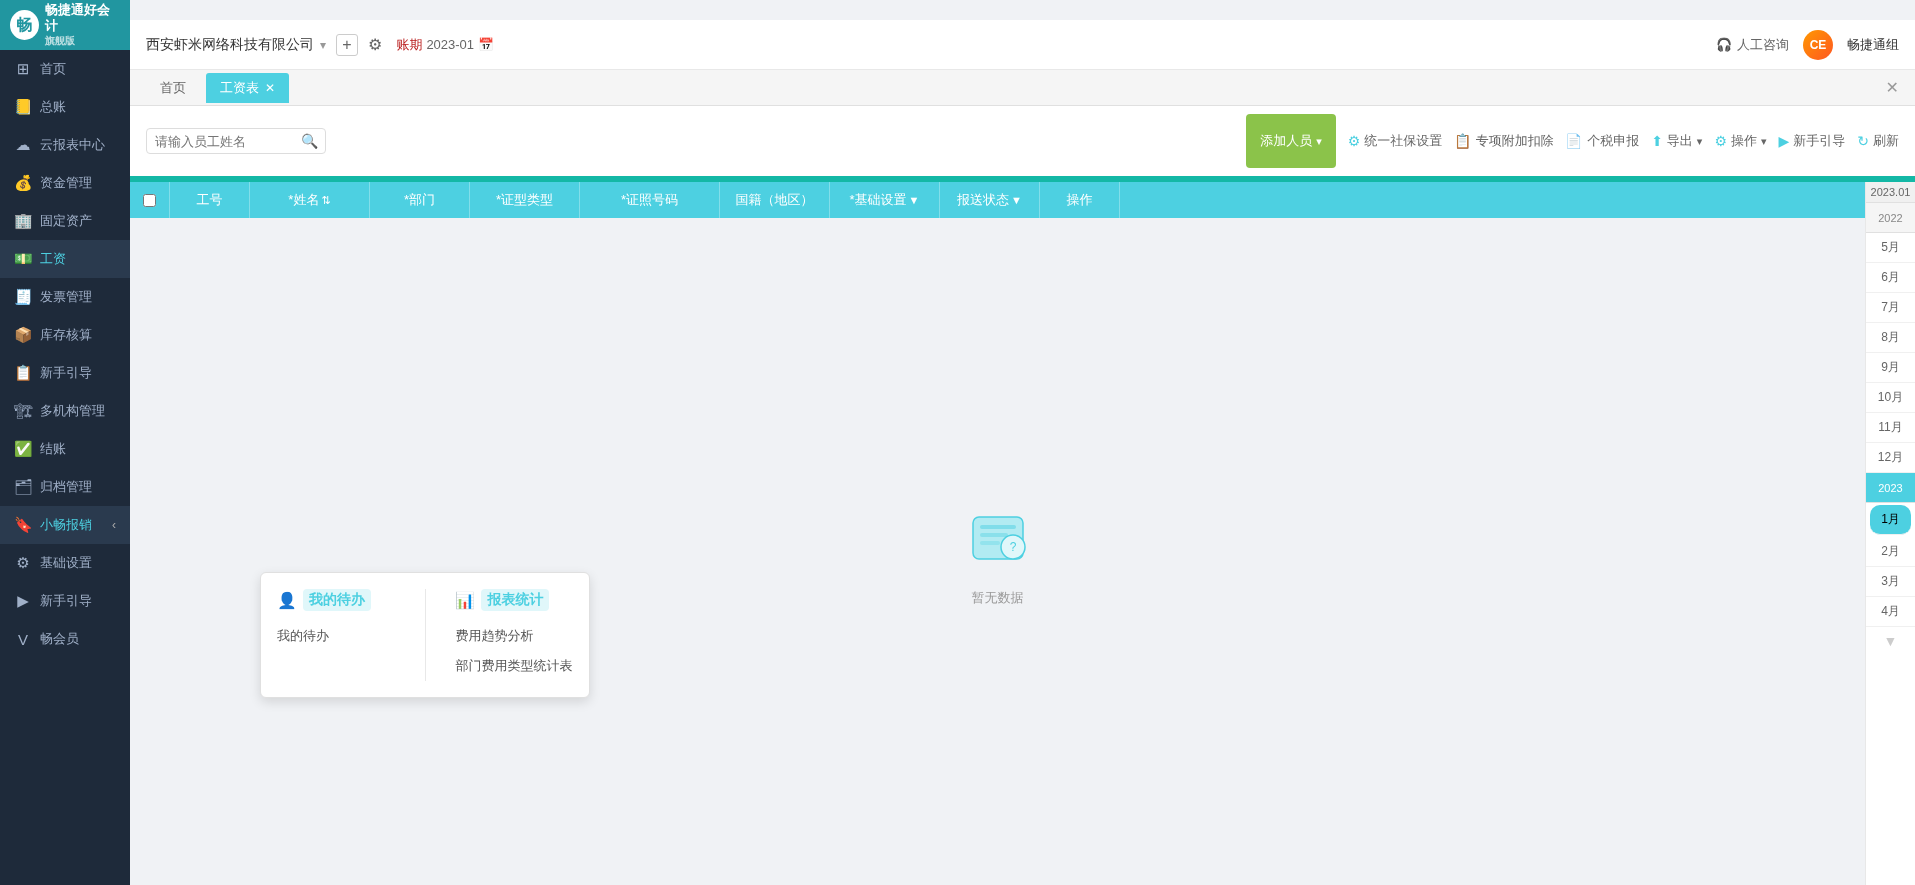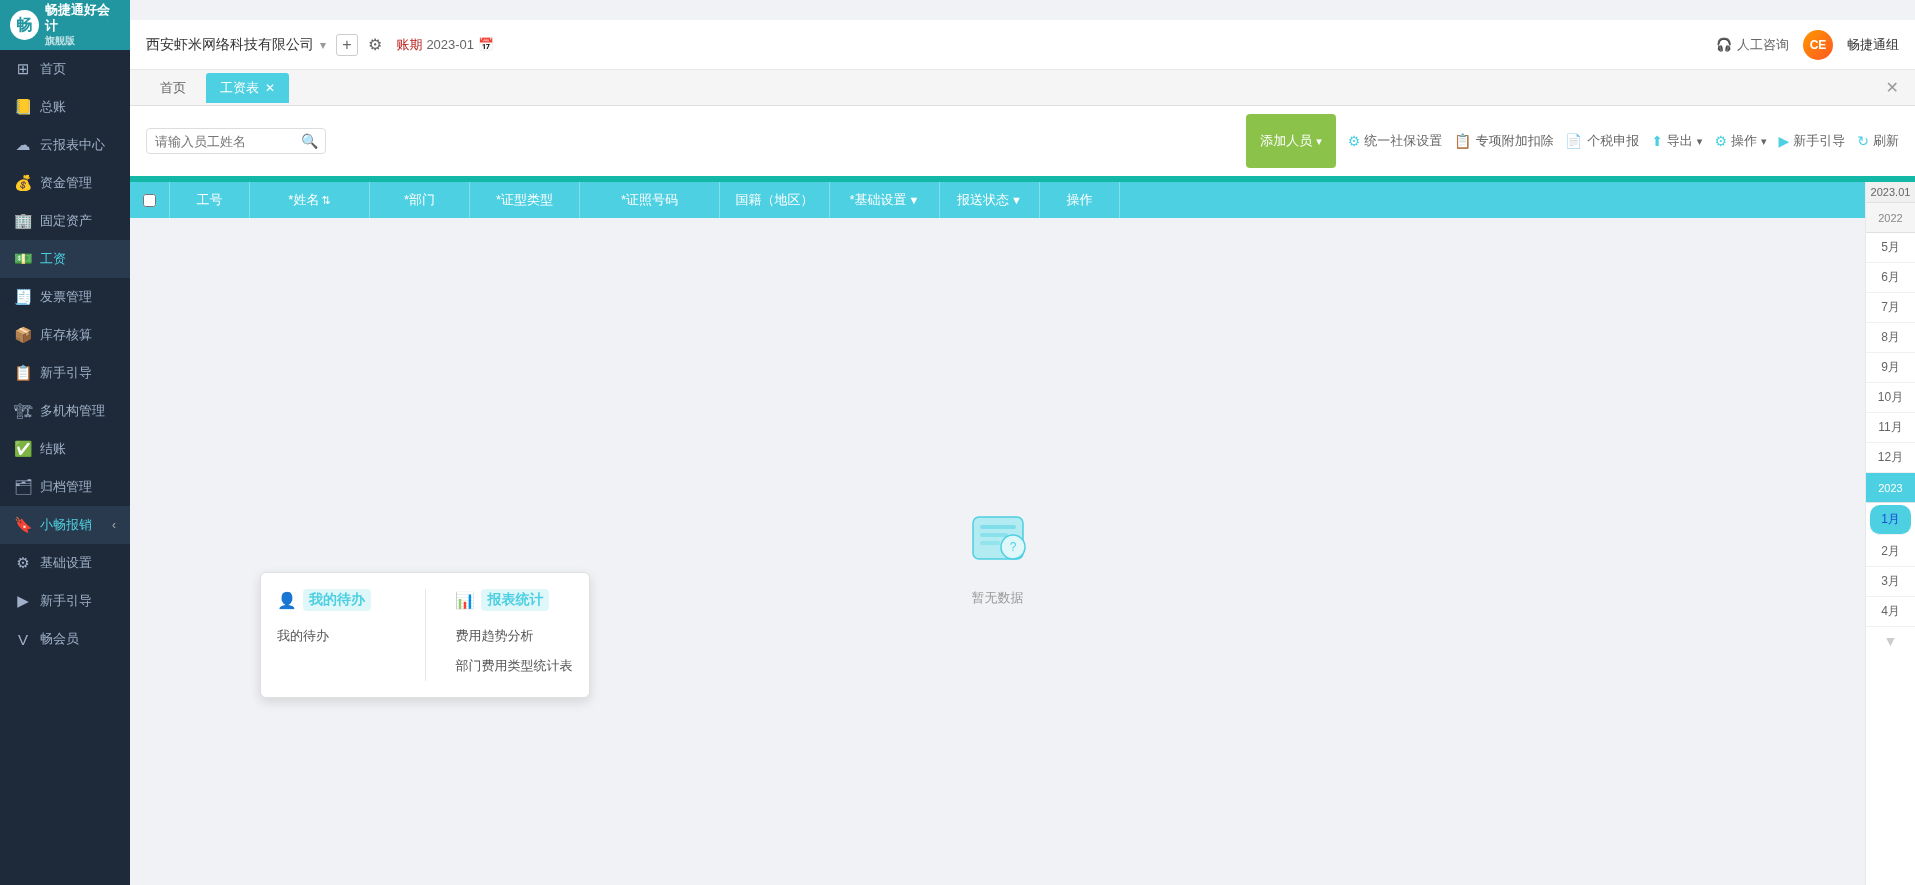--- a/index.html
+++ b/index.html
@@ -284,21 +284,21 @@
     }
     .date-month {
       text-align: center;
       padding: 6px 2px;
       cursor: pointer;
       color: #666;
       border-bottom: 1px solid #f0f0f0;
     }
     .date-month.active {
       background: #4dd0e1;
-      color: #1d4ed8;
+      color: #000000;
       border-radius: 10px;
       margin: 2px 4px;
     }
 
     
     .popup-menu {
       position: absolute;
       top: 390px;
       left: 130px;
       background: #fff;

